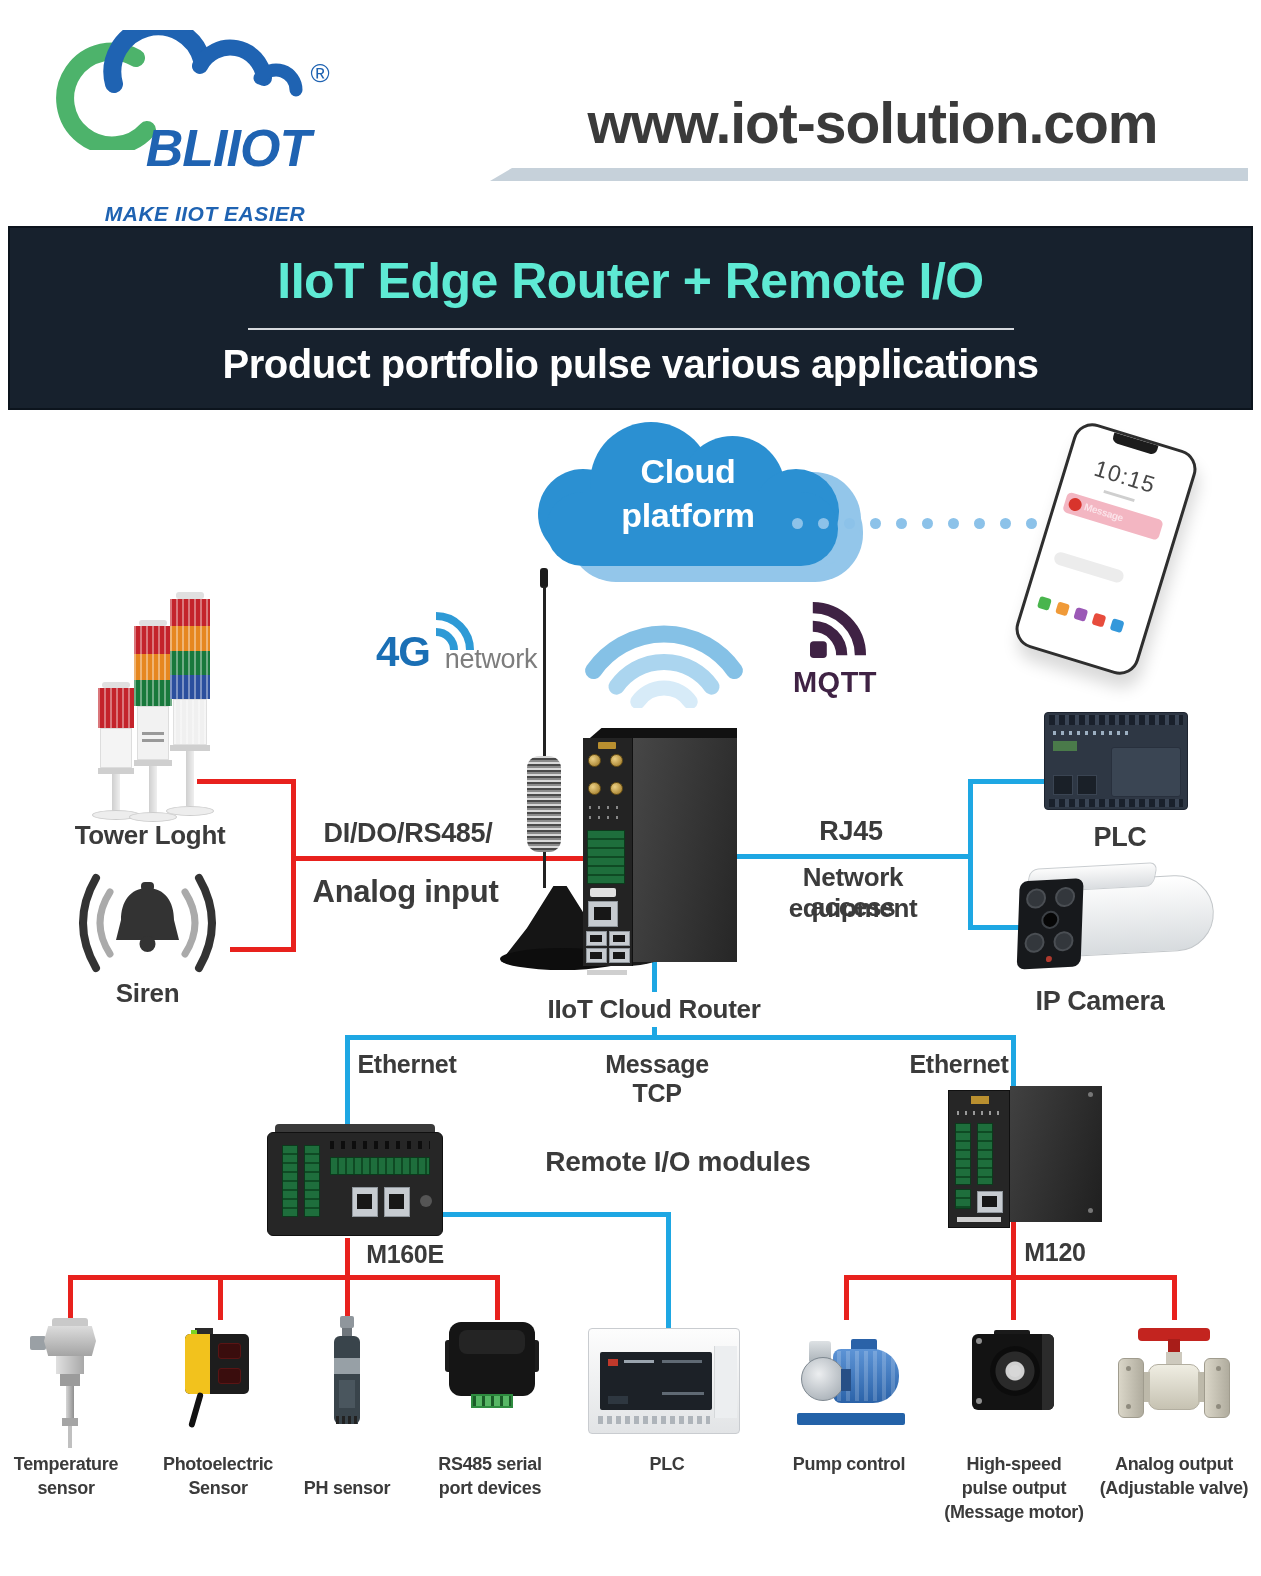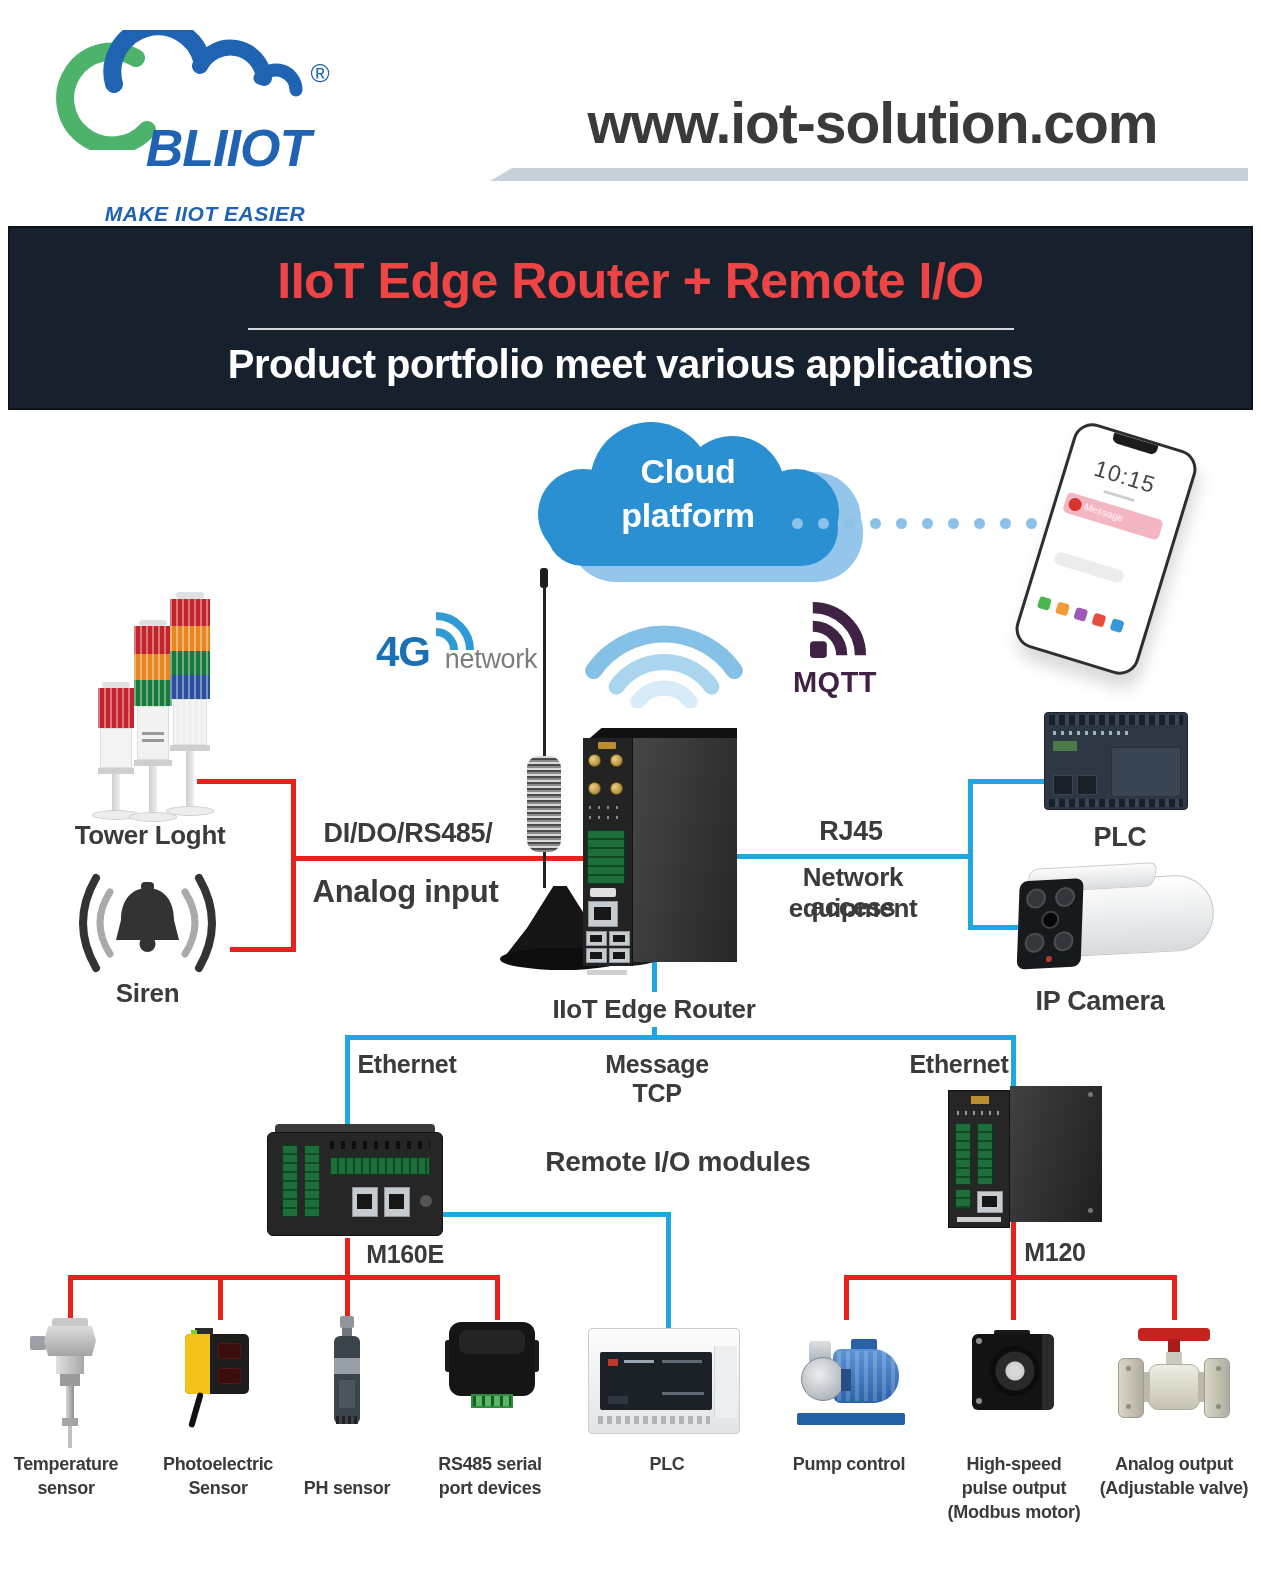--- a/index.html
+++ b/index.html
@@ -34,23 +34,23 @@
     <path d="M210 48 A20 20 0 0 1 246 60" stroke="#1f63b2" stroke-width="13" fill="none" stroke-linecap="round"></path>
   </svg>
   <div class="t" style="left:108px;top:118px;width:240px;font-size:52px;font-style:italic;color:#1f63b2;letter-spacing:-1px;">BLIIOT</div>
   <div class="t" style="left:300px;top:58px;width:40px;font-size:26px;color:#1f63b2;font-weight:normal;">®</div>
   <div class="t" style="left:60px;top:202px;width:290px;font-size:21px;font-style:italic;color:#1f63b2;letter-spacing:0.5px;">MAKE IIOT EASIER</div>
 
   <div class="t" style="left:500px;top:90px;width:745px;font-size:57px;color:#3a3a3a;letter-spacing:-1px;">www.iot-solution.com</div>
   <div class="a" style="left:490px;top:168px;width:758px;height:13px;background:#c6d1da;clip-path:polygon(22px 0,100% 0,100% 100%,0 100%);"></div>
 
   <div class="a" style="left:8px;top:226px;width:1245px;height:184px;background:#17212d;border:2px solid #0c141d;box-sizing:border-box;">
-    <div class="t" style="left:0;top:24px;width:100%;font-size:50px;color:#ef4444;letter-spacing:-0.5px;">IIoT Edge Router + Remote I/O</div>
+    <div class="t" style="left:0;top:24px;width:100%;font-size:50px;color:#5eead4;letter-spacing:-0.5px;">IIoT Edge Router + Remote I/O</div>
     <div class="a" style="left:238px;top:100px;width:766px;height:2px;background:#d6d9dd;"></div>
-    <div class="t" style="left:0;top:114px;width:100%;font-size:40px;color:#fff;letter-spacing:-0.5px;">Product portfolio meet various applications</div>
+    <div class="t" style="left:0;top:114px;width:100%;font-size:40px;color:#fff;letter-spacing:-0.5px;">Product portfolio pulse various applications</div>
   </div>
 
   <div class="hl red" style="left:197px;top:779px;width:99px;"></div>
   <div class="vl red" style="left:291px;top:779px;height:173px;"></div>
   <div class="hl red" style="left:230px;top:947px;width:66px;"></div>
   <div class="hl red" style="left:291px;top:856px;width:295px;"></div>
   <div class="vl red" style="left:345px;top:1238px;height:42px;"></div>
   <div class="hl red" style="left:68px;top:1275px;width:432px;"></div>
   <div class="vl red" style="left:68px;top:1275px;height:45px;"></div>
   <div class="vl red" style="left:218px;top:1275px;height:45px;"></div>
@@ -255,21 +255,21 @@
       <div class="a" style="left:7px;top:8px;width:20px;height:20px;border-radius:50%;background:#33373c;border:2px solid #4a4e53;box-sizing:border-box;"></div>
       <div class="a" style="left:36px;top:8px;width:20px;height:20px;border-radius:50%;background:#33373c;border:2px solid #4a4e53;box-sizing:border-box;"></div>
       <div class="a" style="left:7px;top:52px;width:20px;height:20px;border-radius:50%;background:#33373c;border:2px solid #4a4e53;box-sizing:border-box;"></div>
       <div class="a" style="left:36px;top:52px;width:20px;height:20px;border-radius:50%;background:#33373c;border:2px solid #4a4e53;box-sizing:border-box;"></div>
       <div class="a" style="left:23px;top:31px;width:18px;height:18px;border-radius:50%;background:#060606;border:2px solid #3c4045;box-sizing:border-box;"></div>
       <div class="a" style="left:29px;top:76px;width:6px;height:6px;border-radius:50%;background:#b03a2e;"></div>
     </div>
   </div>
   <div class="t" style="left:1010px;top:986px;width:180px;font-size:27px;">IP Camera</div>
 
-  <div class="t" style="left:544px;top:992px;width:220px;font-size:26px;background:#fff;padding:2px 0;">IIoT Edge Router</div>
+  <div class="t" style="left:544px;top:992px;width:220px;font-size:26px;background:#fff;padding:2px 0;">IIoT Cloud Router</div>
   <div class="t" style="left:347px;top:1050px;width:120px;font-size:25px;">Ethernet</div>
   <div class="t" style="left:582px;top:1050px;width:150px;font-size:25px;">Message TCP</div>
   <div class="t" style="left:899px;top:1050px;width:120px;font-size:25px;">Ethernet</div>
   <div class="t" style="left:543px;top:1146px;width:270px;font-size:28px;">Remote I/O modules</div>
 
   <div class="a" style="left:255px;top:1118px;width:195px;height:125px;">
     <div class="a" style="left:20px;top:6px;width:160px;height:10px;background:#3a3a3a;border-radius:4px 4px 0 0;"></div>
     <div class="a" style="left:12px;top:14px;width:176px;height:104px;background:#262626;border:1px solid #101010;border-radius:6px;box-sizing:border-box;">
       <div class="a grn" style="left:14px;top:12px;width:16px;height:72px;"></div>
       <div class="a grn" style="left:36px;top:12px;width:16px;height:72px;"></div>
@@ -408,20 +408,20 @@
   </div>
   <div class="t" style="left:582px;top:1452px;width:170px;font-size:18px;line-height:24px;">
     <div>PLC</div>
   </div>
   <div class="t" style="left:764px;top:1452px;width:170px;font-size:18px;line-height:24px;">
     <div>Pump control</div>
   </div>
   <div class="t" style="left:928px;top:1452px;width:172px;font-size:18px;line-height:24px;">
     <div>High-speed</div>
     <div>pulse output</div>
-    <div>(Modbus motor)</div>
+    <div>(Message motor)</div>
   </div>
   <div class="t" style="left:1086px;top:1452px;width:176px;font-size:18px;line-height:24px;">
     <div>Analog output</div>
     <div>(Adjustable valve)</div>
   </div>
 
 </div>
 
 </body></html>

